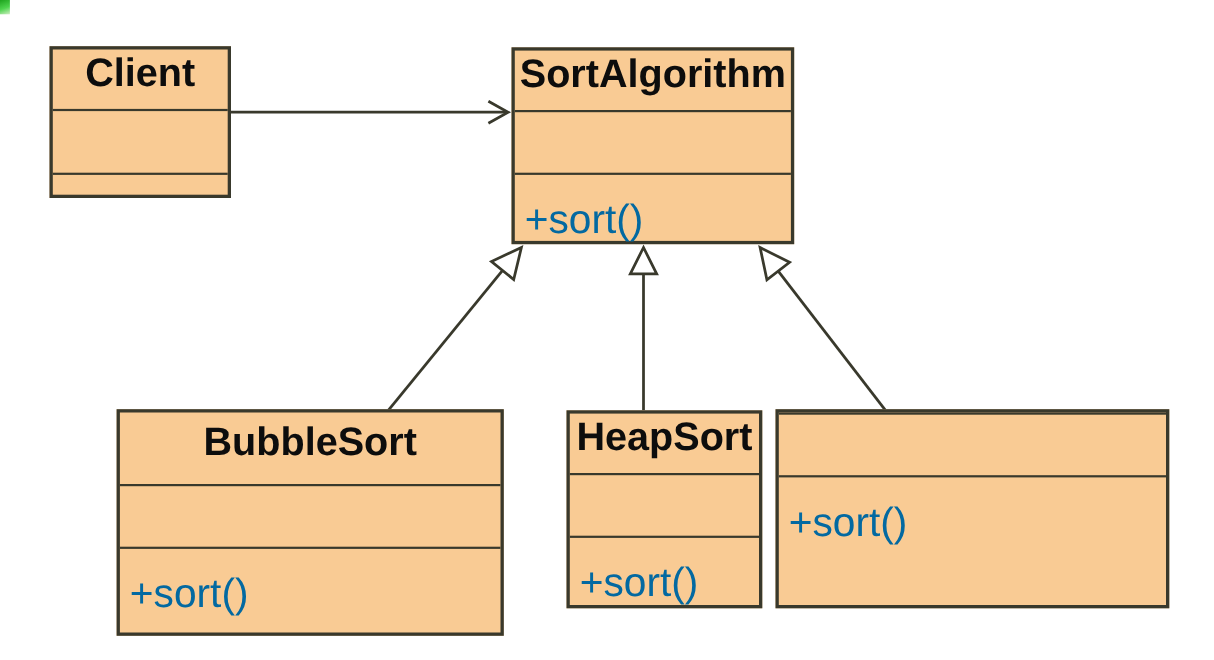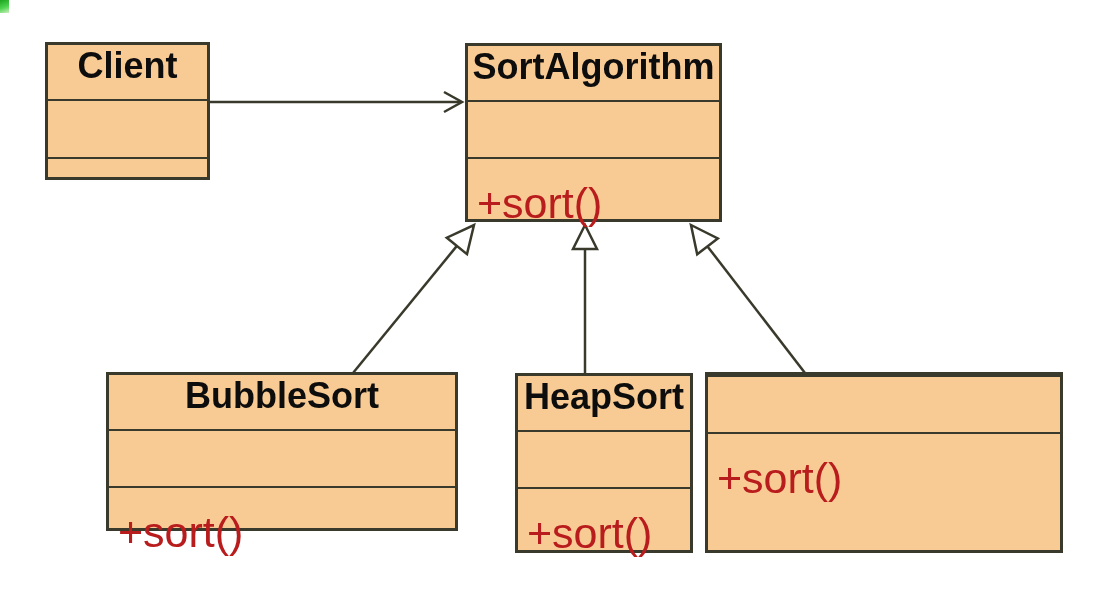--- a/index.html
+++ b/index.html
@@ -47,31 +47,31 @@
     border-top: 2px solid #39392c;
   }
   .uml-attrs {
     flex: 0 0 auto;
     height: 31px;
   }
   .uml-attrs.small { height: 32px; }
   .uml-methods {
     flex: 0 0 auto;
     height: 64px;
-    font-size: 43px;
-    color: #b91c1c;
+    font-size: 37px;
+    color: #0369a1;
     padding: 8px 0 0 9px;
     box-sizing: border-box;
     white-space: nowrap;
   }
   .uml-methods.small { height: 22px; padding: 0; }
 
   #class-client        { left: 45px;  top: 42px;  width: 165px; height: 138px; }
   #class-sortalgorithm { left: 465px; top: 43px;  width: 257px; height: 179px; }
-  #class-bubblesort    { left: 106px; top: 372px; width: 352px; height: 159px; }
+  #class-bubblesort    { left: 106px; top: 372px; width: 352px; height: 206px; }
   #class-heapsort      { left: 495px; top: 373px; width: 178px; height: 180px; margin-left: 20px; }
   #class-shellsort     { left: 705px; top: 372px; width: 358px; height: 181px; }
 
   .corner-artifact {
     position: absolute;
     left: 0; top: 0;
     width: 9px; height: 13px;
     z-index: 3;
     background: linear-gradient(160deg, #1ea31e 0%, #4ed44e 55%, #cfeec2 100%);
   }

